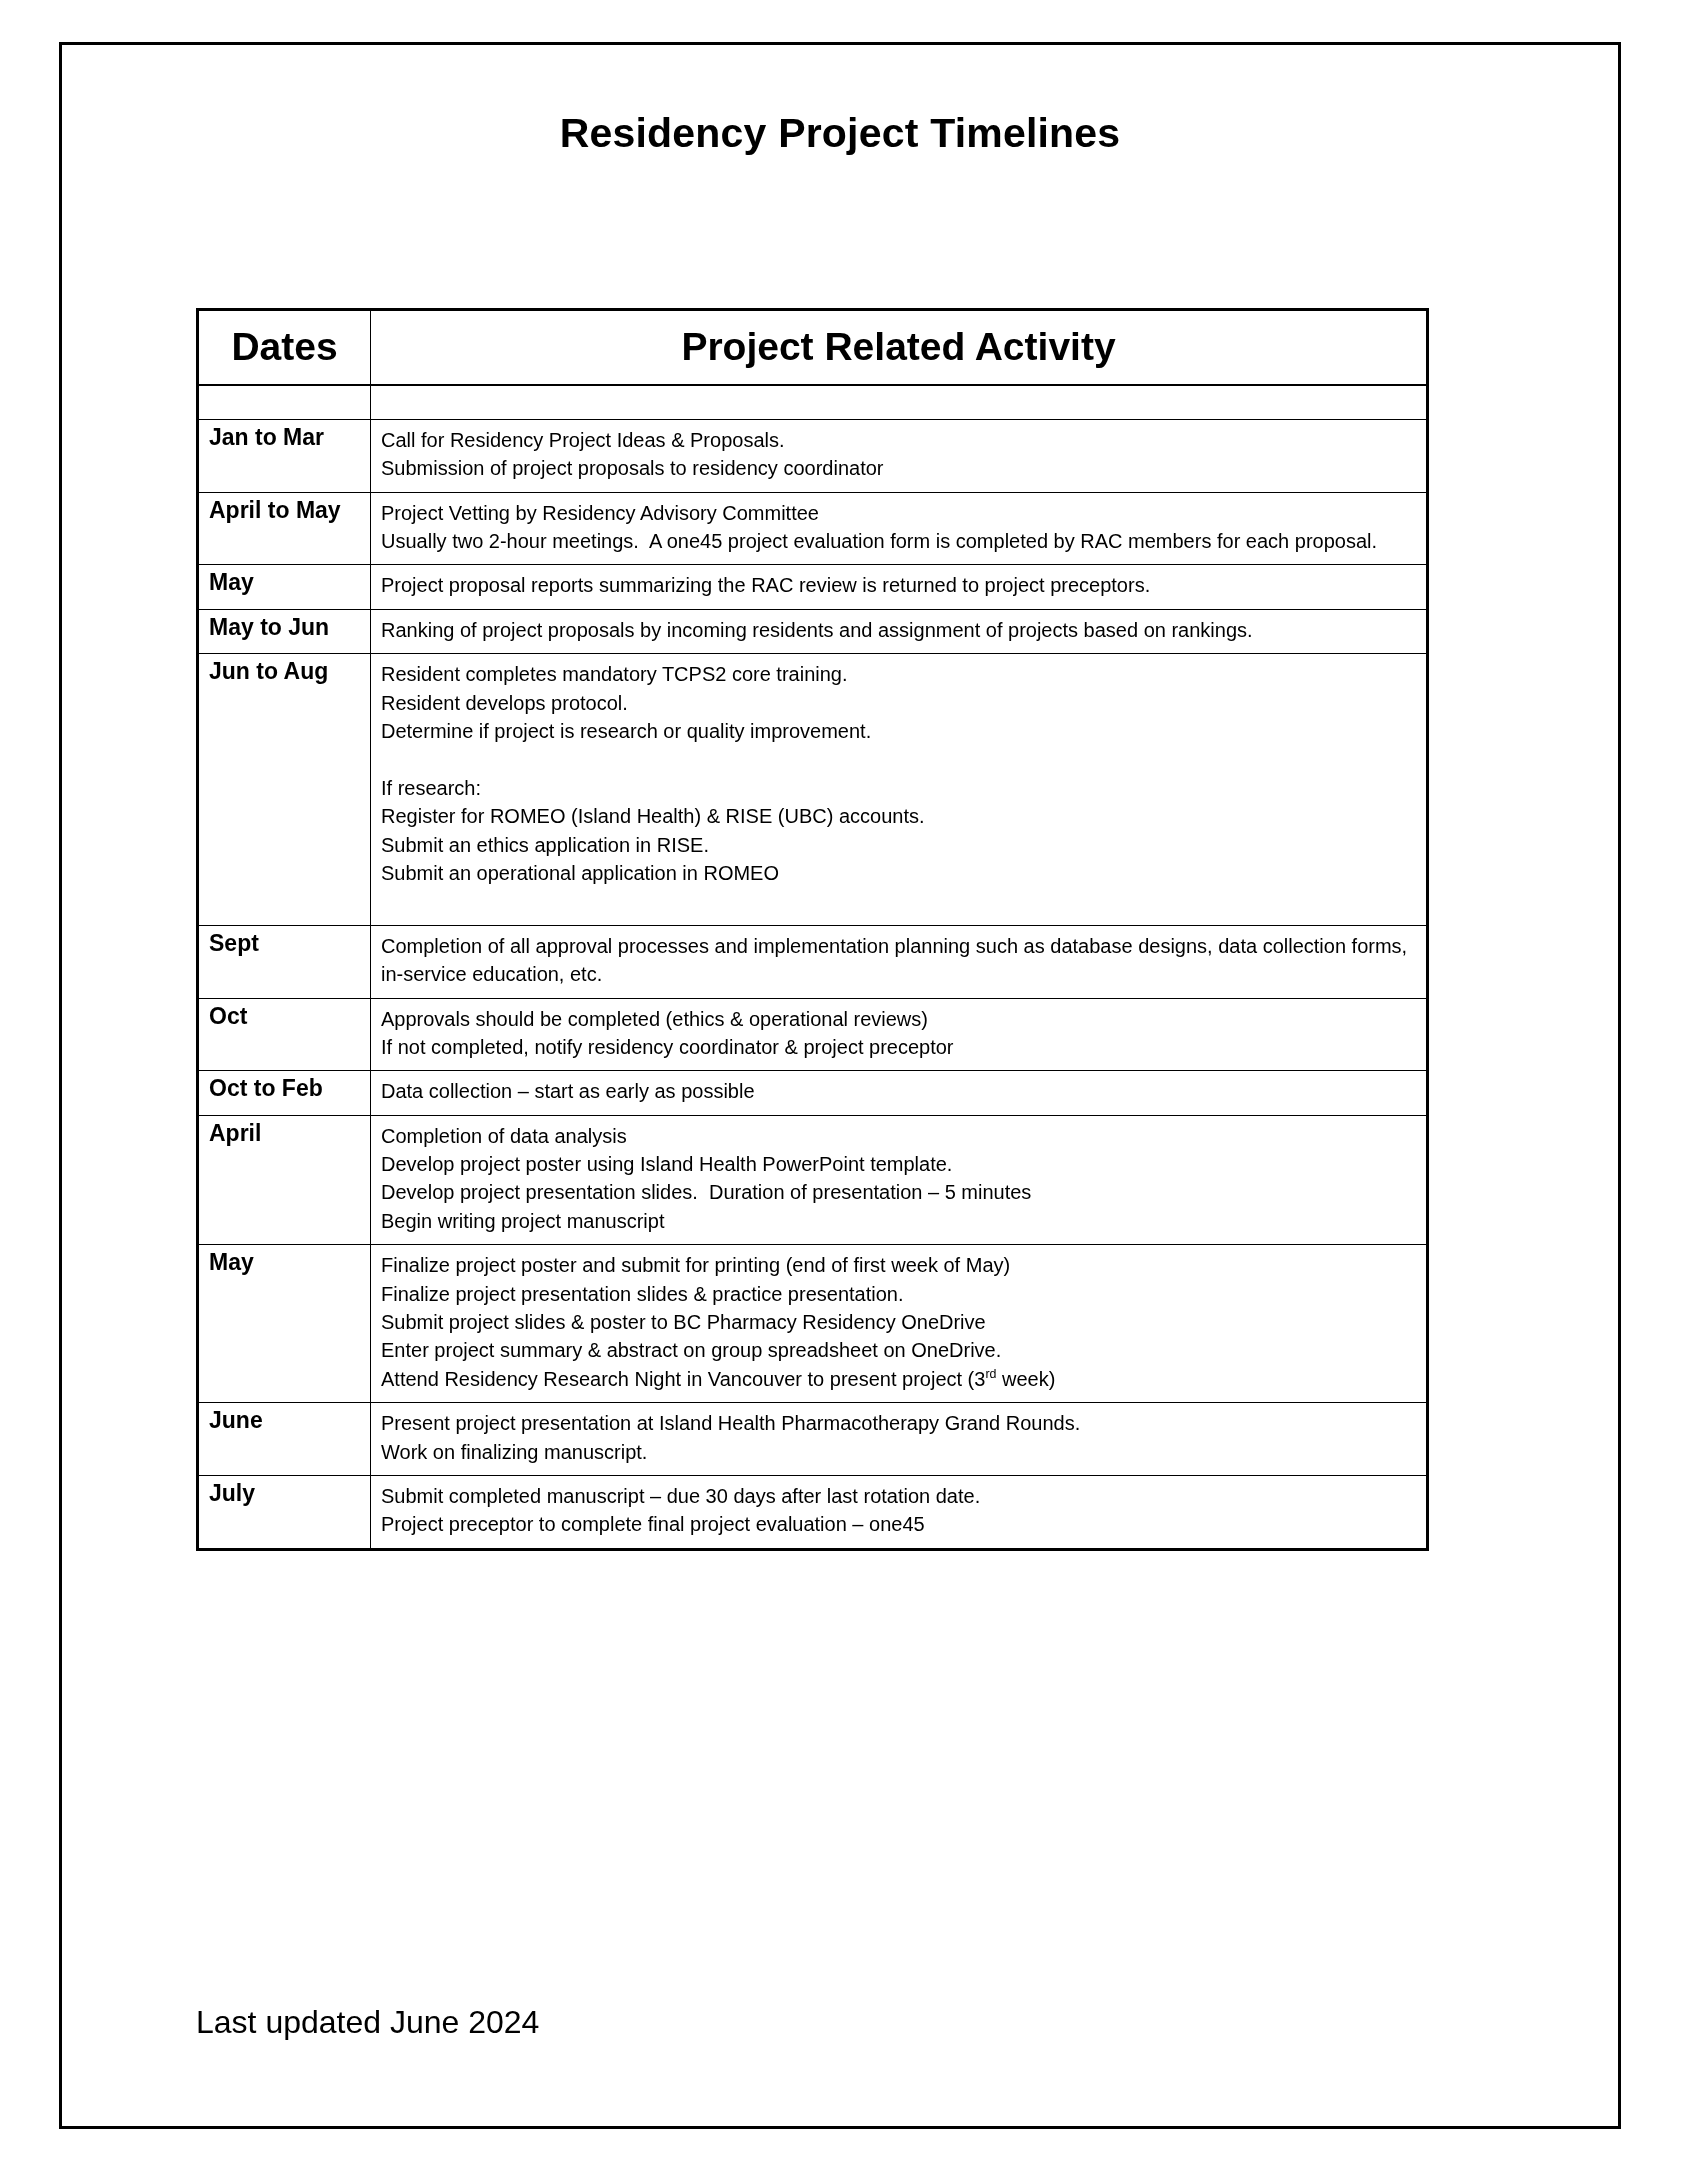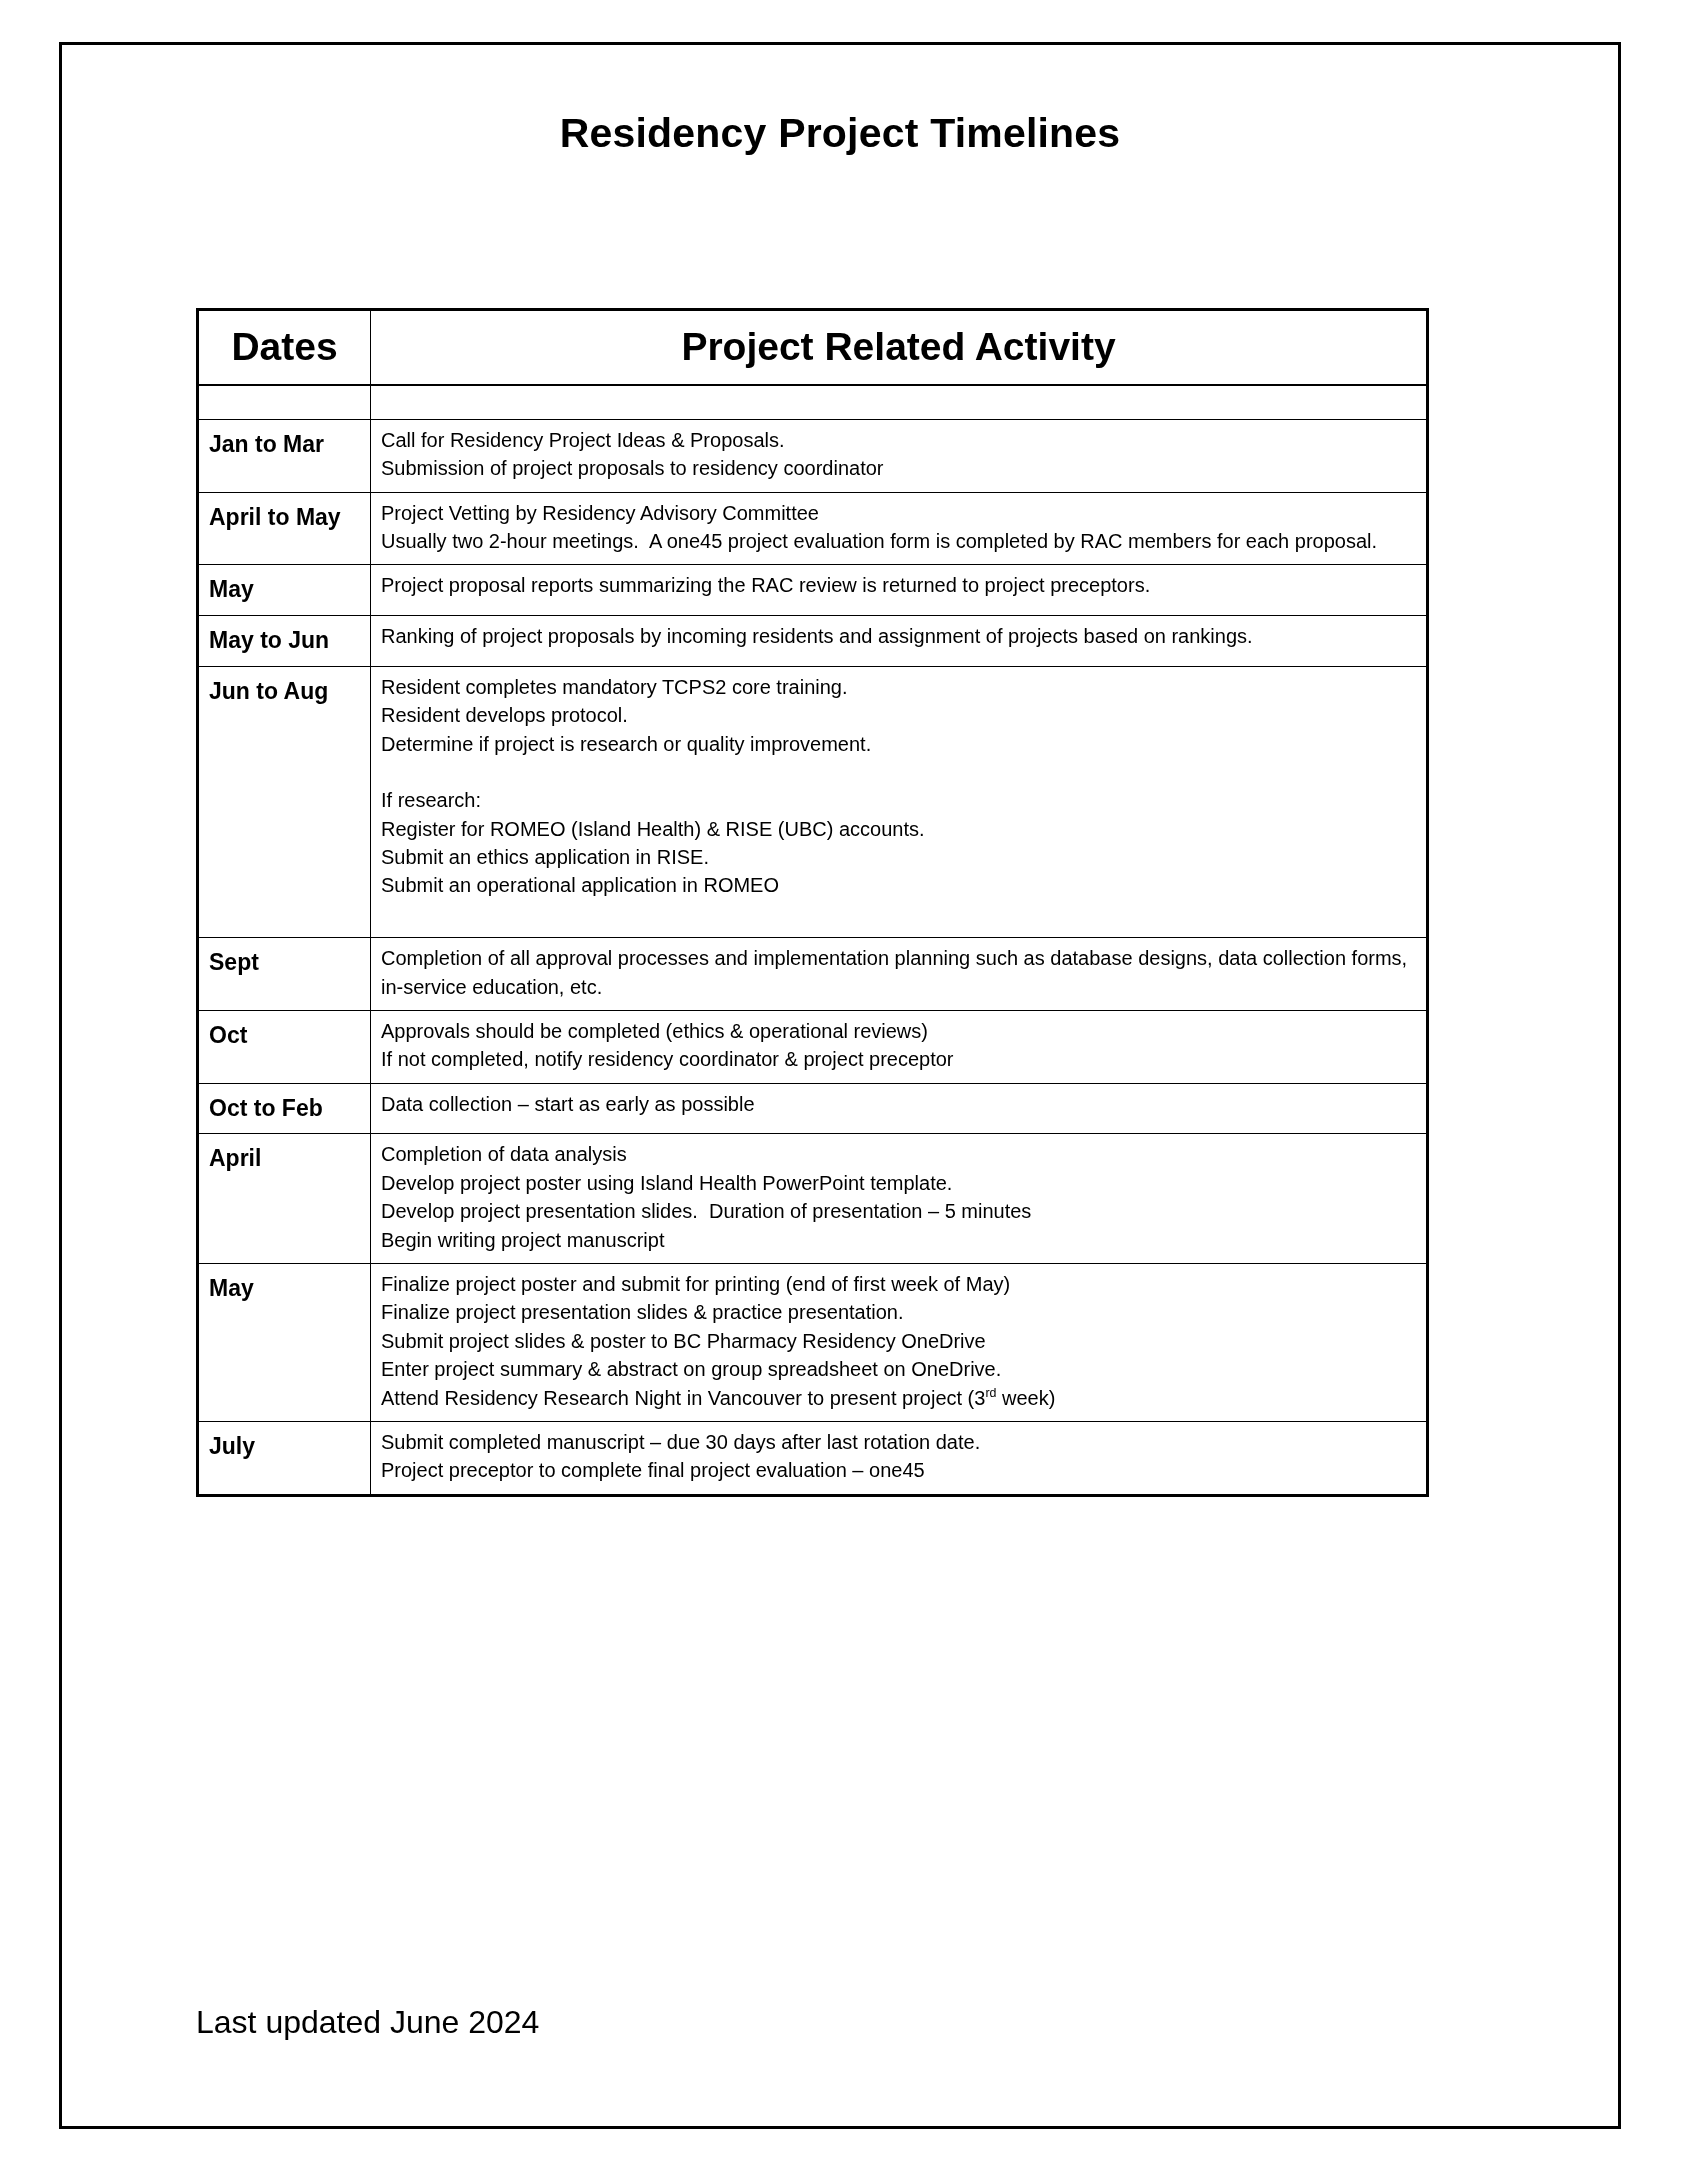--- a/index.html
+++ b/index.html
@@ -80,21 +80,21 @@
     font-size: 39px;
     padding: 8px 10px 10px 10px;
   }
   .timeline-table thead th.th-date { border-left: 3px solid #000000; }
   .timeline-table thead th.th-act  { border-right: 3px solid #000000; }
 
   .timeline-table tbody td.date-cell {
     font-weight: bold;
     font-size: 23px;
     border-left: 3px solid #000000;
-    padding-top: 8px;
+    padding-top: 1px;
   }
   .timeline-table tbody td.act-cell {
     border-right: 3px solid #000000;
     font-size: 20px;
   }
 
   .timeline-table tbody tr.spacer-row td {
     height: 34px;
     padding: 0;
   }
@@ -220,20 +220,27 @@
           <tr>
             <td class="date-cell">May</td>
             <td class="act-cell">
               <span class="act-line">Finalize project poster and submit for printing (end of first week of May)</span>
               <span class="act-line">Finalize project presentation slides &amp; practice presentation.</span>
               <span class="act-line">Submit project slides &amp; poster to BC Pharmacy Residency OneDrive</span>
               <span class="act-line">Enter project summary &amp; abstract on group spreadsheet on OneDrive.</span>
               <span class="act-line">Attend Residency Research Night in Vancouver to present project (3<sup>rd</sup> week)</span>
             </td>
           </tr>
+          <tr>
+            <td class="date-cell">June</td>
+            <td class="act-cell">
+              <span class="act-line">Present project presentation at Island Health Pharmacotherapy Grand Rounds.</span>
+              <span class="act-line">Work on finalizing manuscript.</span>
+            </td>
+          </tr>
           <tr class="last-row">
             <td class="date-cell">July</td>
             <td class="act-cell">
               <span class="act-line">Submit completed manuscript – due 30 days after last rotation date.</span>
               <span class="act-line">Project preceptor to complete final project evaluation – one45</span>
             </td>
           </tr>
         </tbody>
     </table>
 

